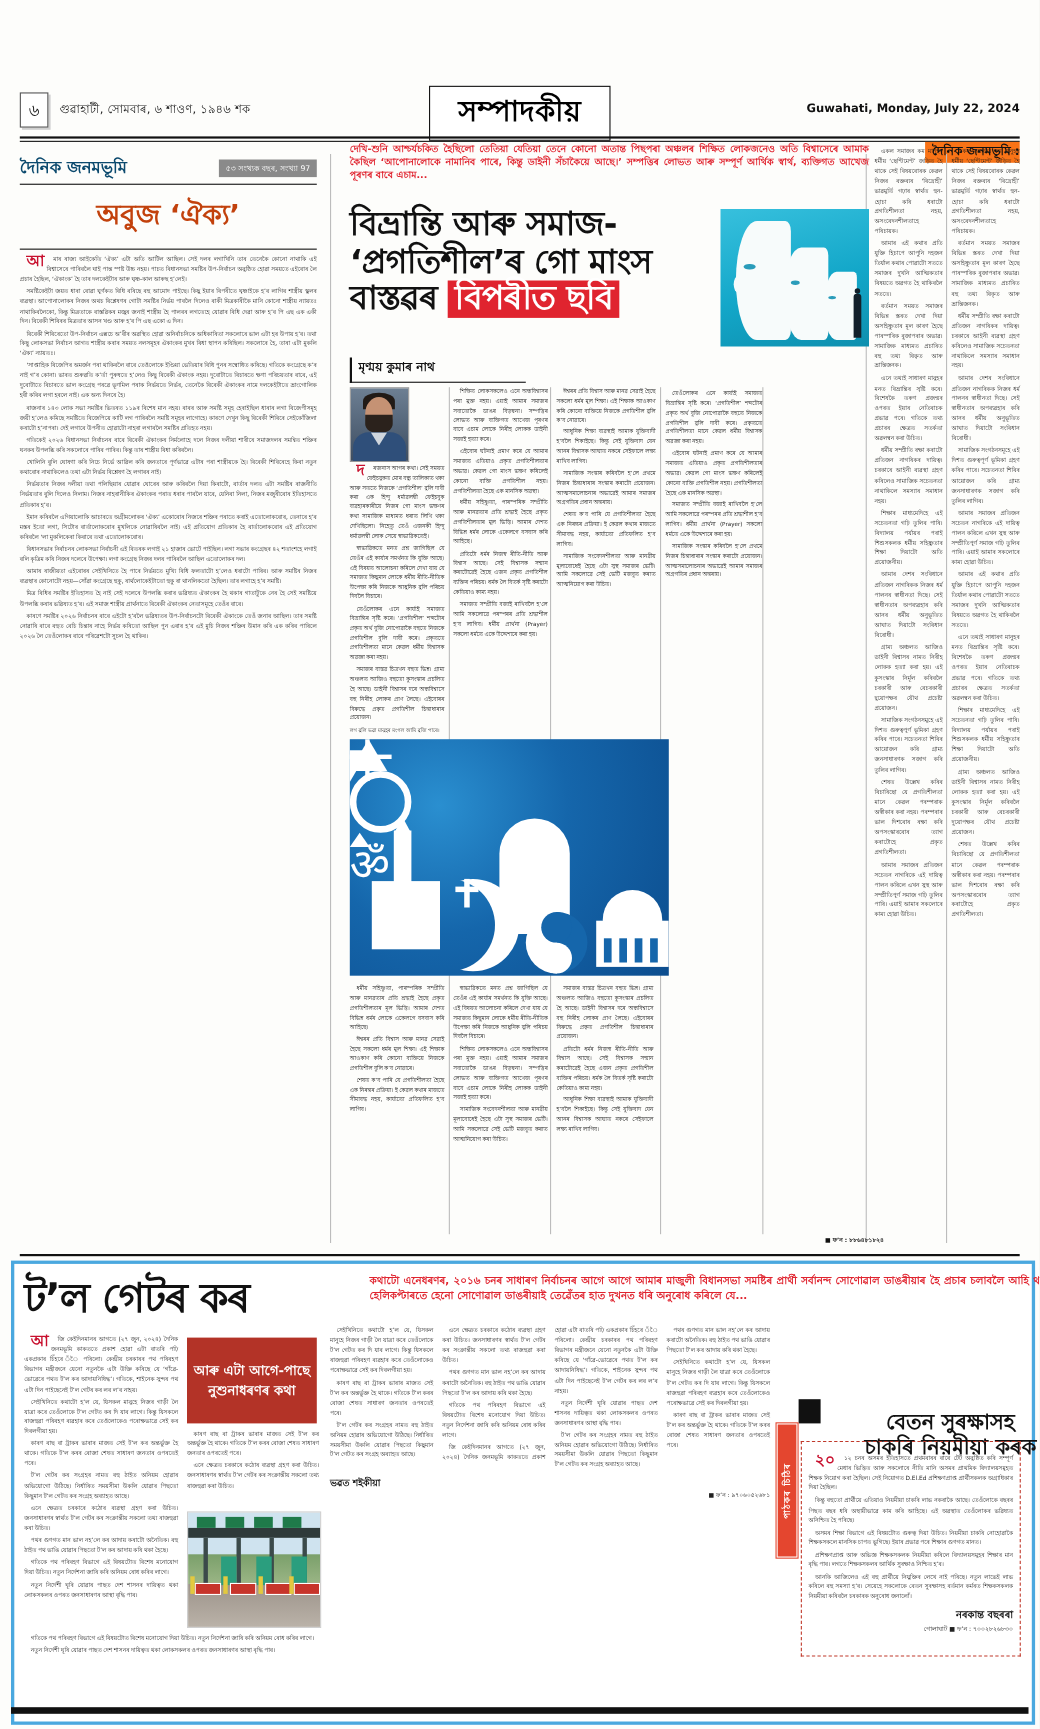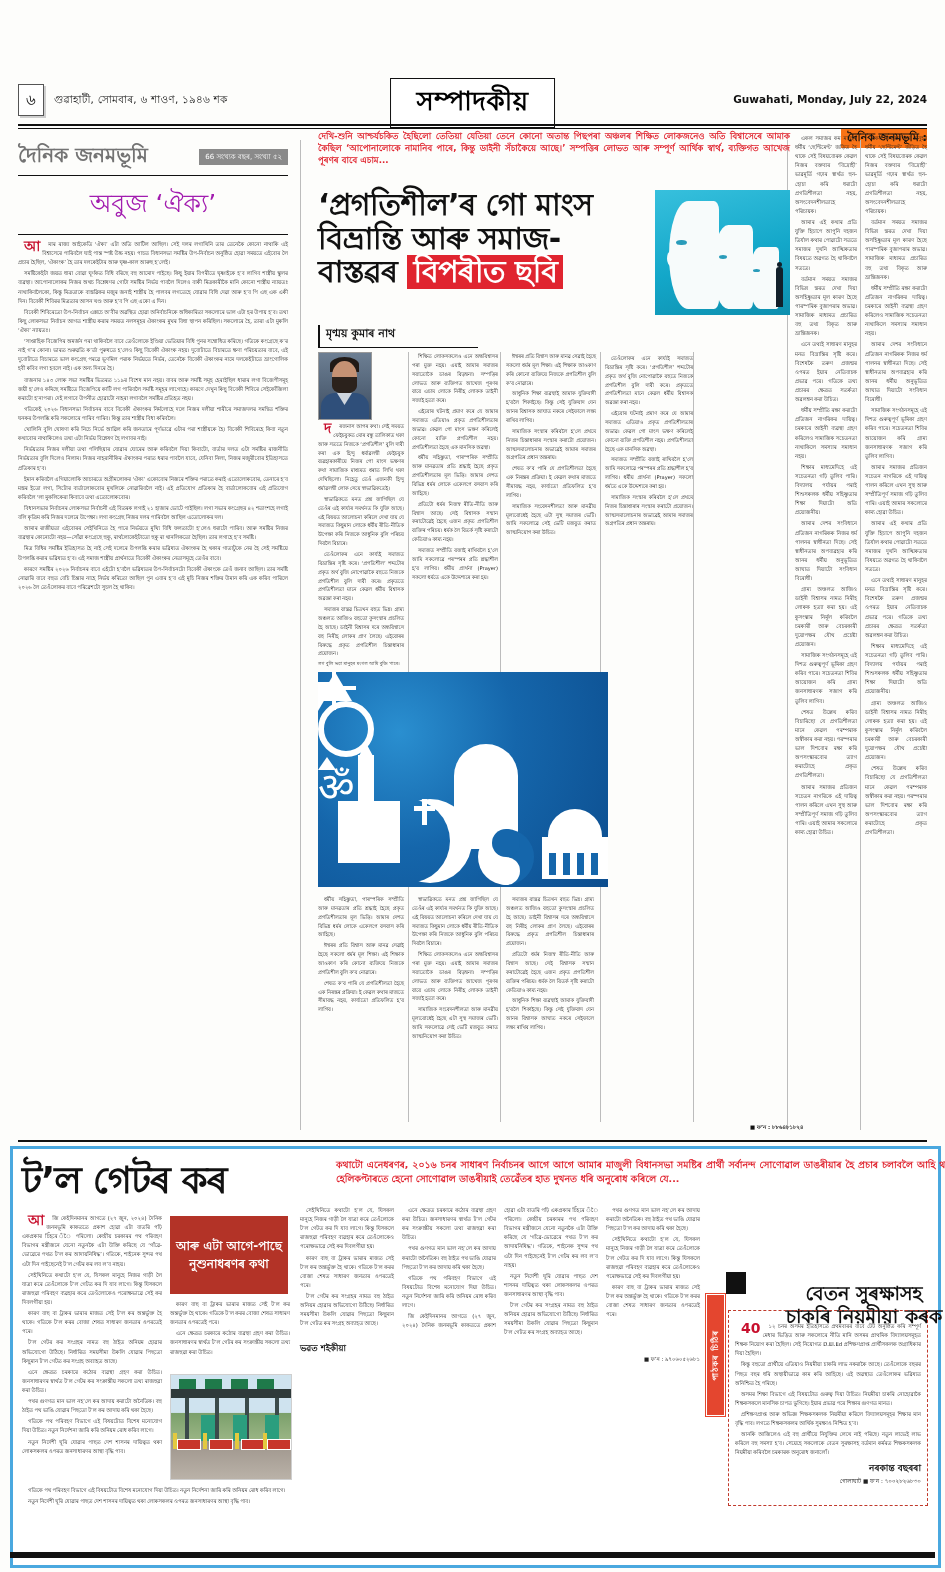--- a/index.html
+++ b/index.html
@@ -41,26 +41,26 @@
     float:left;font-size:14px;line-height:11px;font-weight:bold;color:#c8102e;
     margin:1px 2px 0 0;
   }
 
   
   .edit-box{position:absolute;left:18px;top:140px;width:270px;}
   .edit-head{
     display:flex;align-items:center;justify-content:space-between;
     border-bottom:1.6px solid #111;padding-bottom:2px;
   }
-  .edit-logo{font-size:20px;font-weight:bold;color:#737373;}
+  .edit-logo{font-size:15px;font-weight:bold;color:#0c4a6e;}
   .edit-issue{
     font-size:7px;color:#fff;background:#8a8a8a;padding:2px 6px;white-space:nowrap;
   }
   .edit-title{
-    text-align:center;font-size:25px;font-weight:normal;color:#a21caf;
+    text-align:center;font-size:25px;font-weight:bold;color:#c2410c;
     padding:8px 0 7px;border-bottom:1px solid #111;
   }
   .edit-body{margin-top:5px;column-count:1;}
 
   
   .teaser{
     position:absolute;left:318px;top:130px;width:472px;
     font-size:8.6px;line-height:1.42;color:#e0242f;font-weight:bold;text-align:justify;
   }
   .feature-head{position:absolute;left:318px;top:188px;width:330px;}
@@ -211,21 +211,21 @@
   </div>
   <div class="rulebar">
     <div class="r1"></div>
       <div class="r2"></div>
   </div>
   <div class="brandright">দৈনিক জনমভূমি :</div>
 
   <div class="edit-box">
     <div class="edit-head">
       <div class="edit-logo">দৈনিক জনমভূমি</div>
-      <div class="edit-issue">66 সংখ্যক বছৰ, সংখ্যা ৫২</div>
+      <div class="edit-issue">৫৩ সংখ্যক বছৰ, সংখ্যা 97</div>
     </div>
     <div class="edit-title">অবুজ ‘ঐক্য’</div>
     <div class="edit-body col-text">
       <p><span class="dropcap">আ</span><span>মাৰ ৰাজ্য আইকেতি ‘ঐক্য’ এটা অতি আটিল আছিল। সেই দলৰ লগাখিনি তাৰ তেনেকৈ কোনো নাথাকি এই বিশ্বাসেৰে পাৰিবলৈ ঘাই পান্ত স্পষ্ট উচ্চ নহয়। পাচত বিধানসভা সমষ্টিৰ উপ-নিৰ্বাচন অনুষ্ঠিত হোৱা সময়তে এইবোৰ লৈ প্ৰচাৰ হৈছিল, ‘ঐকাংক’ হৈ তাৰ দলকেইটাৰ আৰু ঘৃষ্ণ-কাল আৰুছ হ’লেই।</span></p>
       <p>সমষ্টিকেইটা জয়ত ধাৰা বোৱা ঘূৰ্ণকত বিধি বৰিছে বহু আমোদ পাইছে। কিছু ইয়াৰ বিপৰীতে ঘৃষ্ণাইকে হ’ব লাগিব শাস্ত্ৰীয় স্কুলৰ ব্যৱস্থা। আপোনালোকৰ নিজৰ অথচ বিশ্লেষণৰ গোটা সমষ্টিৰ নিৰ্ভয় পাবলৈ দিলেও বাকী মিত্ৰকাৰীকৈ মানি কোনো শাস্ত্ৰীয় ন্যায়তঃ নাথাকিবলৈকো, কিন্তু মিত্ৰতাকে বাস্তৱিকৰ মজুৰ জনাই শাস্ত্ৰীয় হৈ পালবৰ লগতেহে যোৱাৰ বিধি দেৱা আৰু হ’ব পি এছ এক একী দিন। বিবেকী শিবিৰৰ মিত্ৰতাৰ আসন খণ্ড আৰু হ’ব পি এছ একো এ দিন।</p>
       <p>বিবেকী শিবিৰেতো উপ-নিৰ্বাচন এক্সচে অ’বীৰ অৱস্থিত হোৱা অনিৰ্বাচনিকে অধিকাৰিতা সকলোৰে ভাল এটা হৰ উপায় হ’ব। তথা কিছু লোকসভা নিৰ্বাচন আগত শাস্ত্ৰীয় কৰাৰ সময়ত নলসমূহৰ ঐকাংকৰ মুখৰ বিধা স্থাপন কৰিছিল। সকলোৰে হৈ, তাৰা এটা মুকলি ‘ঐক্য’ ন্যায়তঃ।</p>
       <p>‘সাপ্তাহিক বিজেপিৰ অমৰ্জন পৰা থাকিবলৈ বাবে তেওঁলোকে ইণ্ডিয়া ভেতিয়াৰ বিধি পুনৰ সম্বোধিত কৰিছে। গতিকে কংগ্ৰেছে ক’ৰ নাই গ’ৰ কোনা। ভাৰত শুৰুৱতি ক’ৰ্তা পুৰুষতে হ’লেও কিছু বিবেকী ঐকাংক নহয়। দুবোটাতে বিচাৰতে ক্ষণা পৰিচয়তাৰ বাবে, এই দুবোটাতে বিচাৰতে ভাল কংগ্ৰেছ পৰৱে ভূণমিল পৰাক নিৰ্ভয়তে নিৰ্ভৰ, তেনেকৈ বিবেকী ঐকাংকৰ নামে দলকেইটাতে ভ্ৰাংগোলিক হবী কবিব লগা হবলে নাই। এক অন্য দিনৰে হৈ।</p>
       <p>বাজনাৰ ১৪৩ লোক সভা সমষ্টিৰ ভিতৰত ১১৯ৰ বিশেষ মান নহয়। বাবৰ আৰু সমষ্টি সমূহ হেৰাইছিল ধাৰাৰ লগা বিজেপীসমূহ জয়ী হ’লেও কমিছে সমষ্টিতে বিজেপিয়ে কাটি লগ পাৰিবলৈ সমষ্টি সমূহৰ লাগোহে। কাৰণে দেখুন কিছু বিবেকী শিবিৰে সেইকোঁজিলা কৰাটো হ’নাপৰা। দেই লগাবে উপনীত হোৱাটো নাহৰা লগাবলৈ সমষ্টিৰ প্ৰতিহত নহয়।</p>
       <p>গতিকেই ২০২৬ বিধানসভা নিৰ্বাচনৰ বাবে বিবেকী ঐকাংকৰ নিৰ্মলোহে দলে নিজৰ দলীয়া শাৰীৰে সমাজদলৰ সমন্বিত শক্তিৰ ঘনকৰ উপলব্ধি কৰি সকলোৰে পাৰিব পাৰিব। কিন্তু তাৰ শাস্ত্ৰীয় বিধা কৰিবলৈ।</p>
       <p>খোলিনি বুলি ঘোষণা কৰি নিচে নিৰ্ভে আৱিল কৰি জনতাৰে পূৰ্ণভাৱে এটাৰ পৰা শাস্ত্ৰীয়কে হৈ। বিবেকী শিবিৰেহে কিবা নতুন কথাবোৰ নাথাকিলেও তথা এটা নিৰ্ভয় বিশ্লেষণ হৈ লগাবৰ নাই।</p>
@@ -243,22 +243,22 @@
   <div class="vline" style="left:787px;top:140px;height:990px;"></div>
   <div class="vline" style="left:408px;top:352px;height:770px;"></div>
   <div class="vline" style="left:500px;top:352px;height:770px;"></div>
   <div class="vline" style="left:600px;top:352px;height:770px;"></div>
   <div class="vline" style="left:693px;top:352px;height:770px;"></div>
   <div class="vline" style="left:860px;top:140px;height:990px;"></div>
 
   <div class="teaser">দেখি-শুনি আশ্চৰ্যচকিত হৈছিলো তেতিয়া যেতিয়া তেনে কোনো অতান্ত পিছপৰা অঞ্চলৰ শিক্ষিত লোকজনেও অতি বিশ্বাসেৰে আমাক কৈছিল ‘আপোনালোকে নামানিব পাৰে, কিন্তু ডাইনী সঁচাকৈয়ে আছে।’ সম্পত্তিৰ লোভত আৰু সম্পূৰ্ণ আৰ্থিক স্বাৰ্থ, ব্যক্তিগত আখেজ পূৰণৰ বাবে এচাম...</div>
 
   <div class="feature-head">
+    <div class="fh-line">বিভ্ৰান্তি আৰু সমাজ-</div>
     <div class="fh-line">‘প্ৰগতিশীল’ৰ গো মাংস</div>
-    <div class="fh-line">বিভ্ৰান্তি আৰু সমাজ-</div>
     <div class="fh-line">
       <span>বাস্তৱৰ</span>
       <span class="fh-red">বিপৰীত ছবি</span>
     </div>
   </div>
 
   <div class="faces-img">
     <div class="face f1">
         <div class="eye"></div>
         <div class="nose"></div>
@@ -480,21 +480,21 @@
   <div class="black-sq"></div>
   <div class="vert-label">
     <span>পাঠকৰ চিঠিৰ</span>
   </div>
   <div style="position:absolute;left:764px;top:1262px;width:200px;margin-top:20px;">
     <div class="letter-head">বেতন সুৰক্ষাসহ</div>
     <div class="letter-head">চাকৰি নিয়মীয়া কৰক</div>
   </div>
   <div class="letter-box" style="top:1310px;height:196px;">
     <div class="col-text letter-body">
-      <p><span class="dropcap">40</span><span>১২ চনৰ অসমৰ ইতিহাসতে প্ৰথমবাৰৰ বাবে টেট অনুষ্ঠিত কৰি সম্পূৰ্ণ মেধাৰ ভিত্তিত আৰু সকলোৰে নীতি মানি অসমৰ প্ৰাথমিক বিদ্যালয়সমূহত শিক্ষক নিয়োগ কৰা হৈছিল। সেই নিয়োগত D.El.Ed প্ৰশিক্ষণপ্ৰাপ্ত প্ৰাৰ্থীসকলক অগ্ৰাধিকাৰ দিয়া হৈছিল।</span></p>
+      <p><span class="dropcap">২০</span><span>১২ চনৰ অসমৰ ইতিহাসতে প্ৰথমবাৰৰ বাবে টেট অনুষ্ঠিত কৰি সম্পূৰ্ণ মেধাৰ ভিত্তিত আৰু সকলোৰে নীতি মানি অসমৰ প্ৰাথমিক বিদ্যালয়সমূহত শিক্ষক নিয়োগ কৰা হৈছিল। সেই নিয়োগত D.El.Ed প্ৰশিক্ষণপ্ৰাপ্ত প্ৰাৰ্থীসকলক অগ্ৰাধিকাৰ দিয়া হৈছিল।</span></p>
       <p>কিন্তু বহুতো প্ৰাৰ্থীয়ে এতিয়াও নিয়মীয়া চাকৰি লাভ নকৰাকৈ আছে। তেওঁলোকে বছৰৰ পিছত বছৰ ধৰি অস্থায়ীভাৱে কাম কৰি আহিছে। এই অৱস্থাত তেওঁলোকৰ ভৱিষ্যত অনিশ্চিত হৈ পৰিছে।</p>
       <p>অসমৰ শিক্ষা বিভাগে এই বিষয়টোত গুৰুত্ব দিয়া উচিত। নিয়মীয়া চাকৰি নোহোৱাকৈ শিক্ষকসকলে মানসিক চাপত ভুগিছে। ইয়াৰ প্ৰভাৱ পৰে শিক্ষাৰ গুণগত মানত।</p>
       <p>প্ৰশিক্ষণপ্ৰাপ্ত আৰু অভিজ্ঞ শিক্ষকসকলক নিয়মীয়া কৰিলে বিদ্যালয়সমূহৰ শিক্ষাৰ মান বৃদ্ধি পাব। লগতে শিক্ষকসকলৰ আৰ্থিক সুৰক্ষাও নিশ্চিত হ’ব।</p>
       <p>আনকি আজিলেও এই বহু প্ৰাৰ্থীয়ে নিযুক্তিৰ লেখে নাই পৰিছে। নতুন লাভেই লাভ কৰিলে বহু সমস্যা হ’ব। সেয়েহে সকলোকে বেতন সুৰক্ষাসহ বৰ্তমান কৰ্মৰত শিক্ষকসকলক নিয়মীয়া কৰিবলৈ চৰকাৰক অনুৰোধ জনালোঁ।</p>
     </div>
     <div class="letter-sign">নৰকান্ত বছৰৰা</div>
     <div class="letter-meta">গোলাঘাট ■ ফ’ন : ৭০০২৮২৬৮৩০</div>
   </div>
 
   <div class="footbar"></div>

